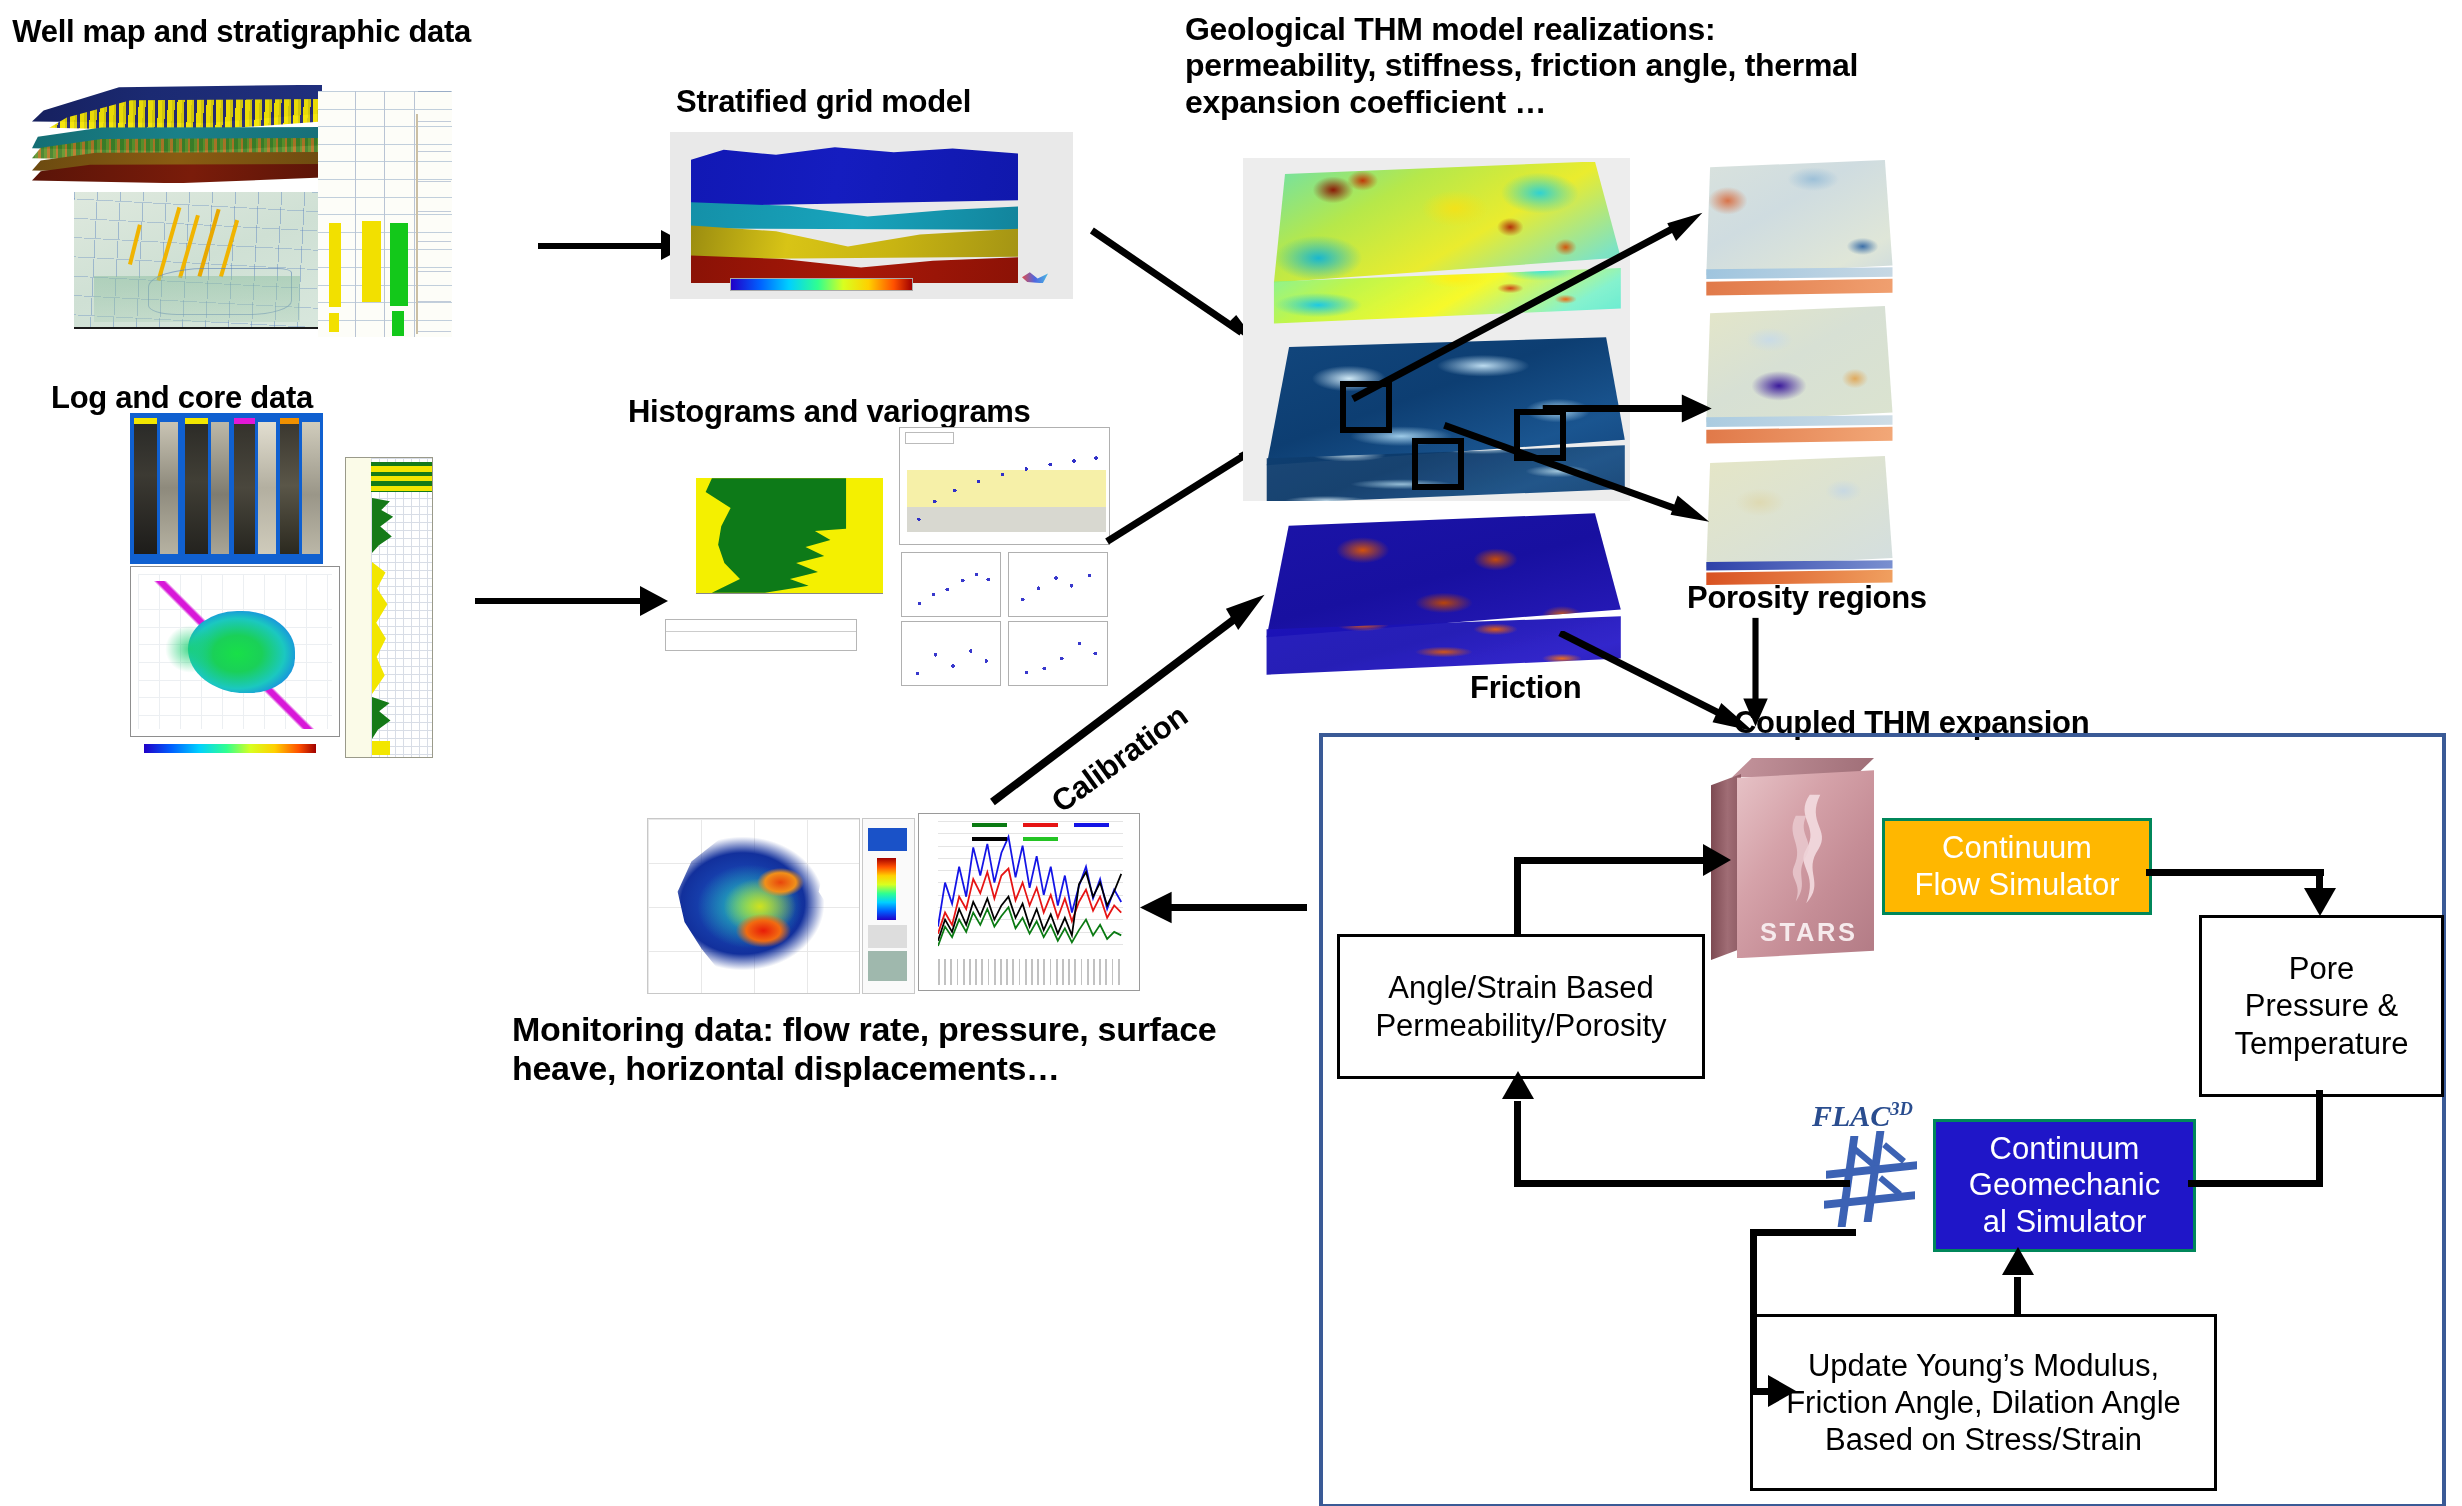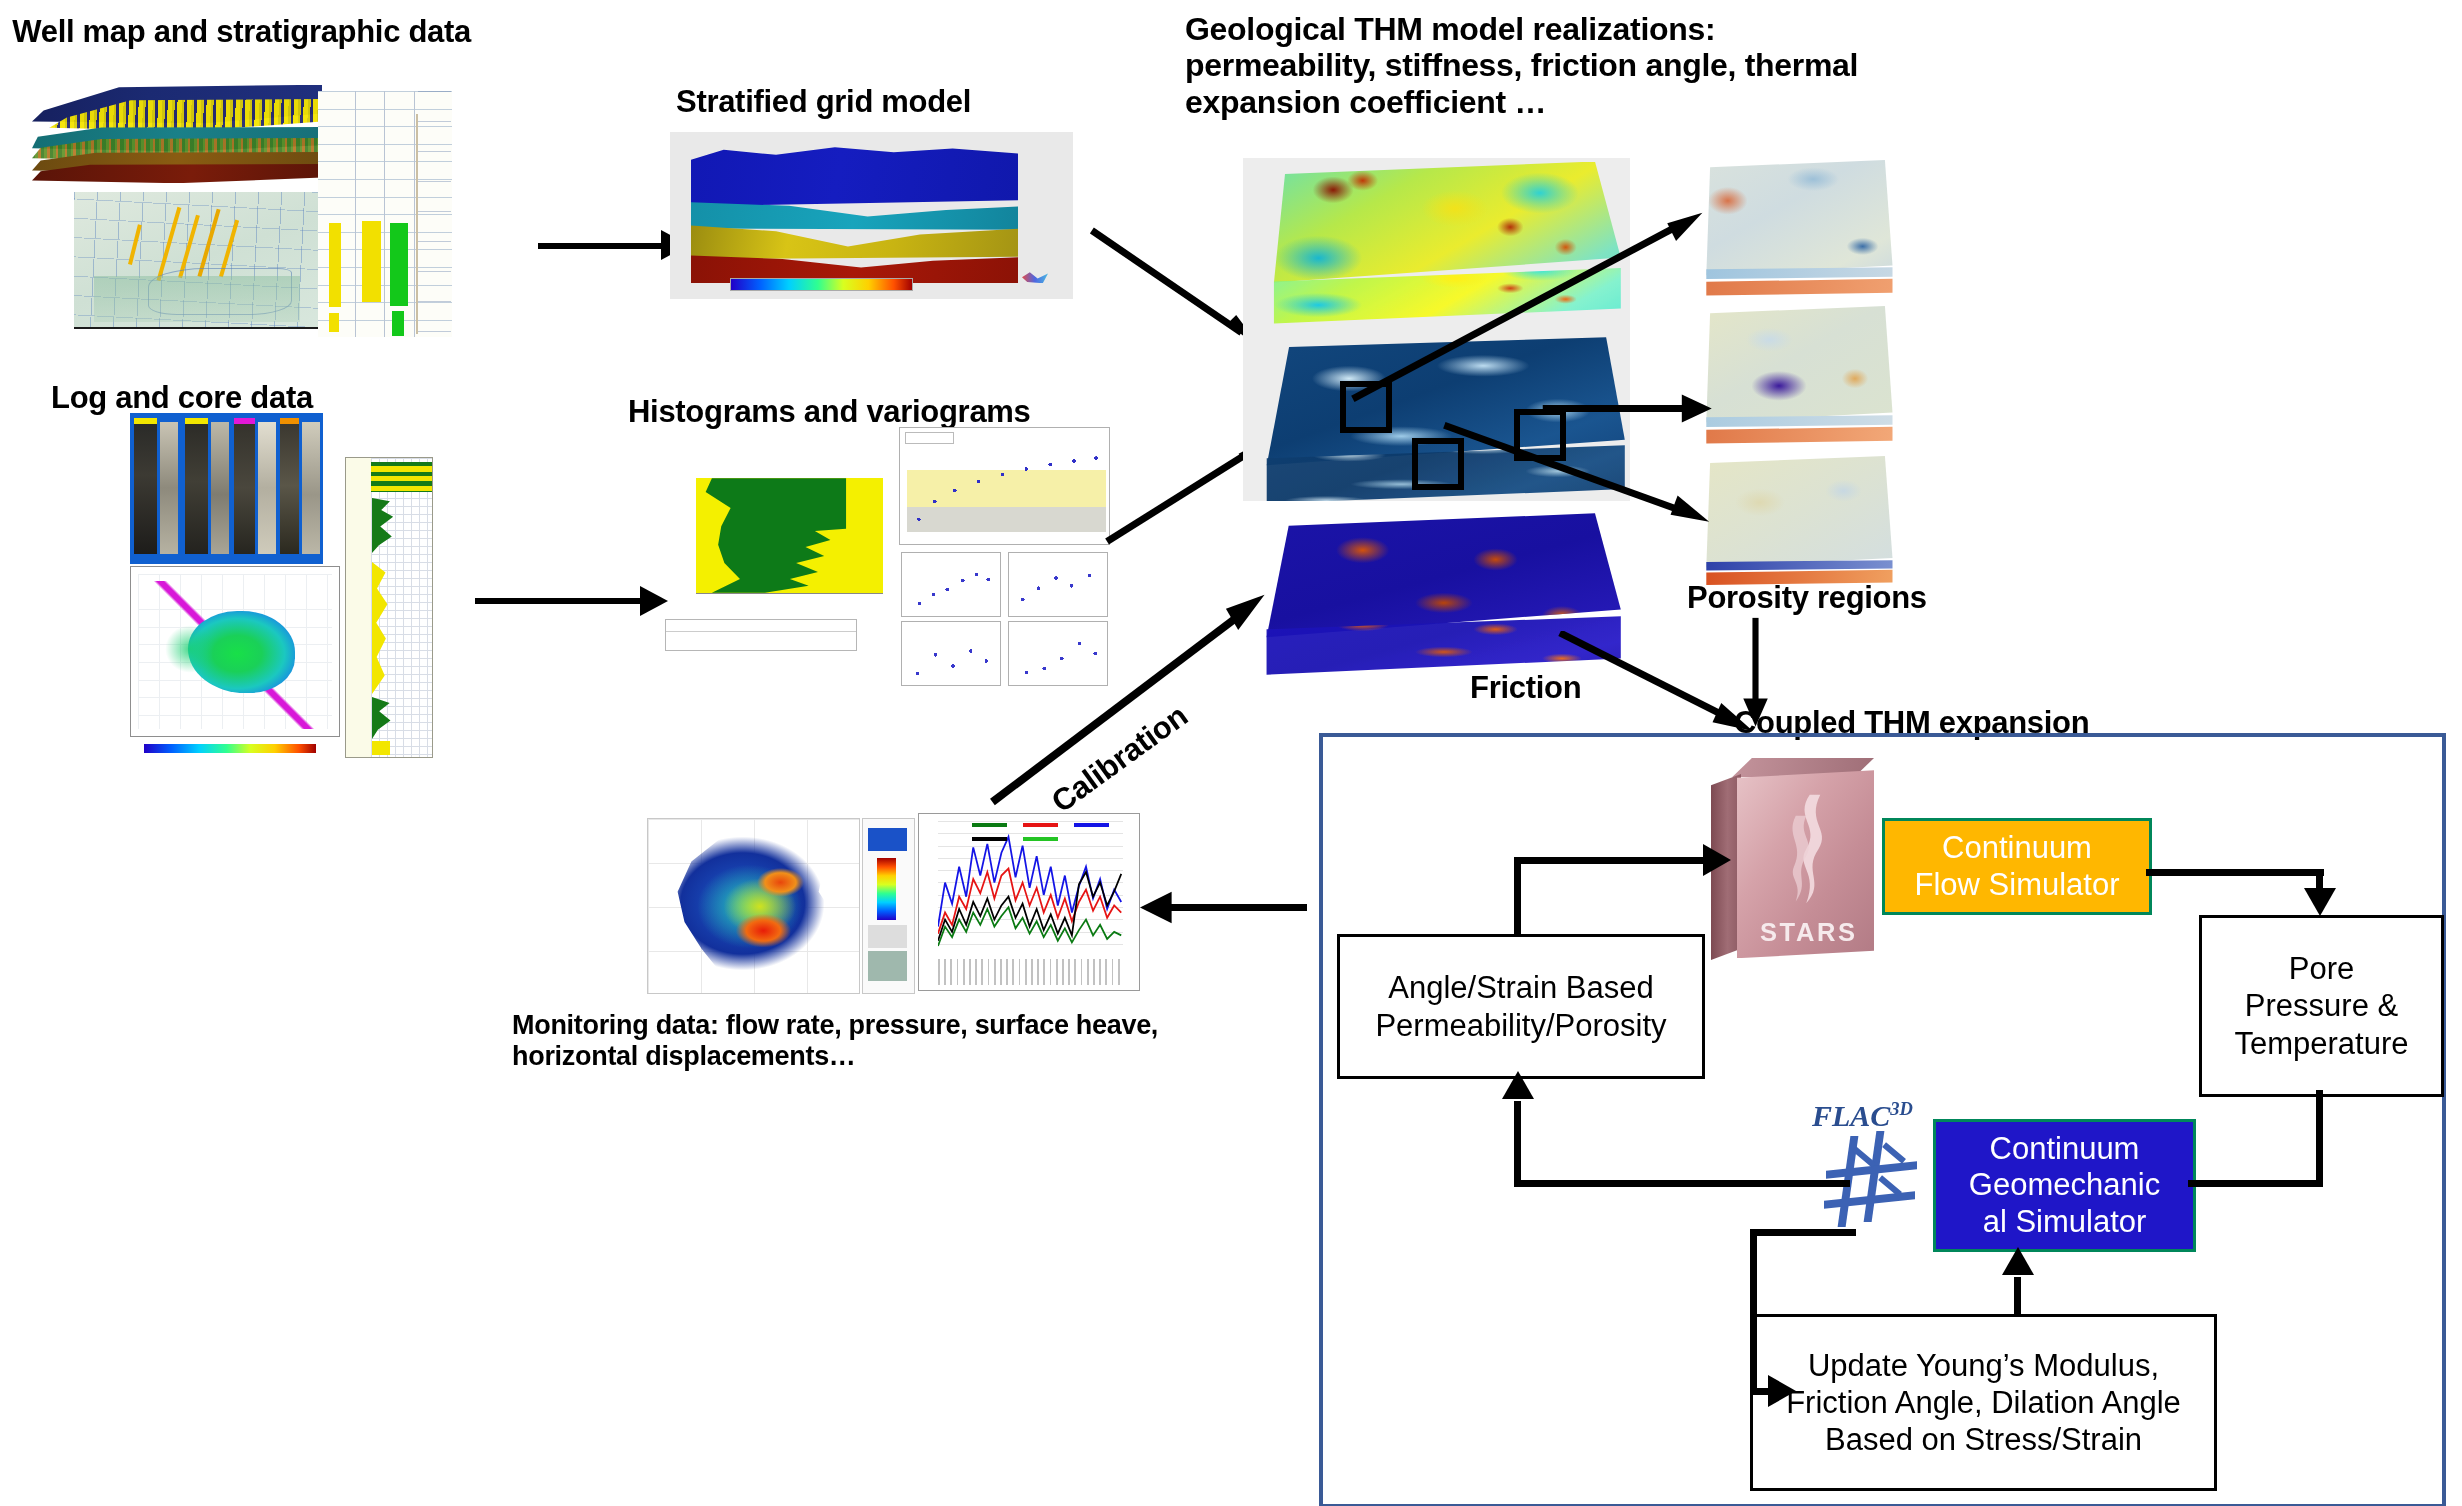--- a/index.html
+++ b/index.html
@@ -446,21 +446,21 @@
   </svg>
   <div class="abs" style="left:53px;top:8.8px;width:35px;height:4.4px;background:#0a7a12;"></div>
   <div class="abs" style="left:104px;top:8.8px;width:35px;height:4.4px;background:#e61414;"></div>
   <div class="abs" style="left:155px;top:8.8px;width:35px;height:4.4px;background:#1414e6;"></div>
   <div class="abs" style="left:53px;top:23px;width:35px;height:4.4px;background:#000;"></div>
   <div class="abs" style="left:104px;top:23px;width:35px;height:4.4px;background:#24c424;"></div>
   <div class="abs" style="left:19.3px;bottom:5.3px;right:16px;height:26px;
      background:repeating-linear-gradient(90deg,#8f8f8f 0 1.8px,transparent 1.8px 6.2px);opacity:.55;"></div>
 </div>
 
-<div class="abs hdr" style="left:512px;top:1010px;font-size:27px;width:765px;">Monitoring data: flow rate, pressure, surface heave, horizontal displacements…</div>
+<div class="abs hdr" style="left:512px;top:1010px;font-size:34px;width:765px;">Monitoring data: flow rate, pressure, surface heave, horizontal displacements…</div>
 
 <div class="abs hdr rot" style="left:1045px;top:791px;font-size:31px;transform:rotate(-36deg);">Calibration</div>
 
 <div class="abs" style="left:987px;top:572px;width:290px;height:237px;">
   <svg width="290" height="237" viewBox="0 0 330 270">
     <line x1="6" y1="262" x2="284" y2="52" stroke="#000" stroke-width="9"></line>
     <polygon points="316,26 272,42 286,66" fill="#000"></polygon>
   </svg>
 </div>
 

